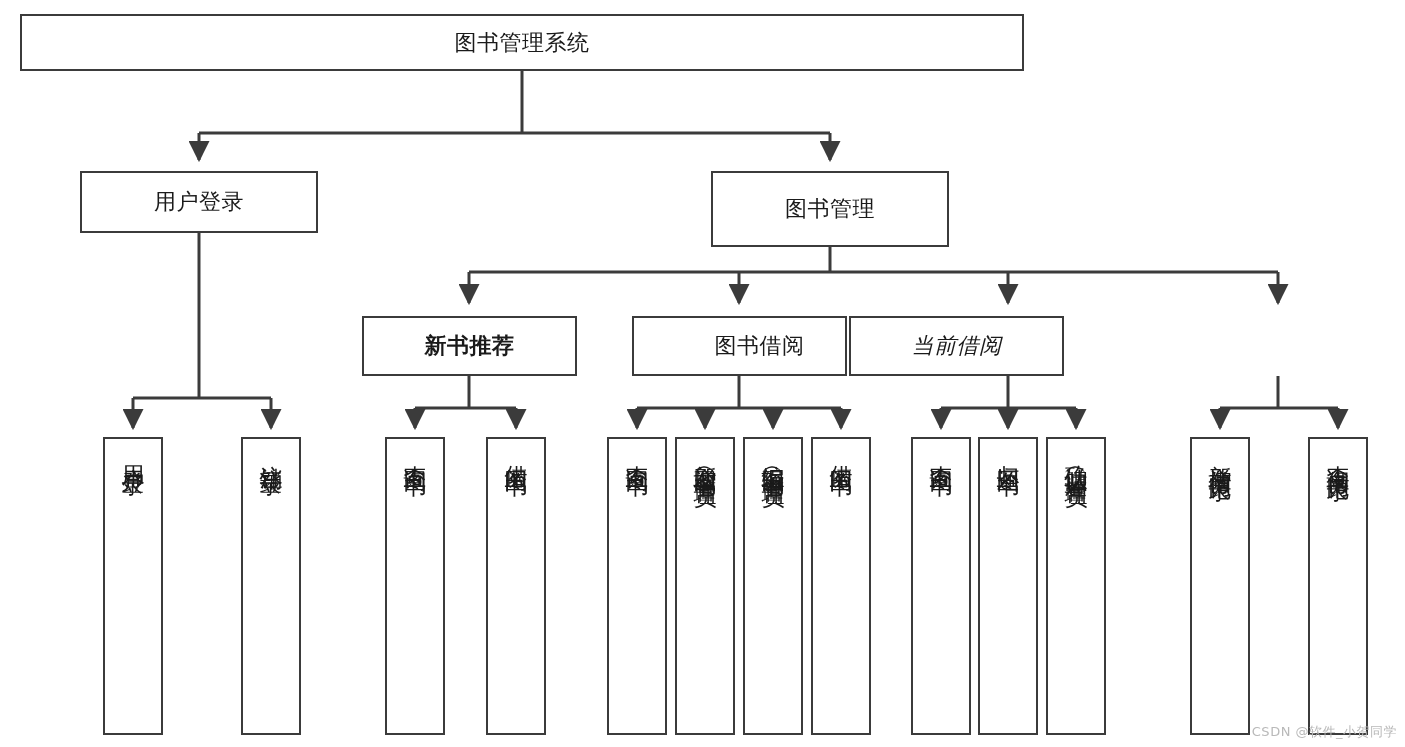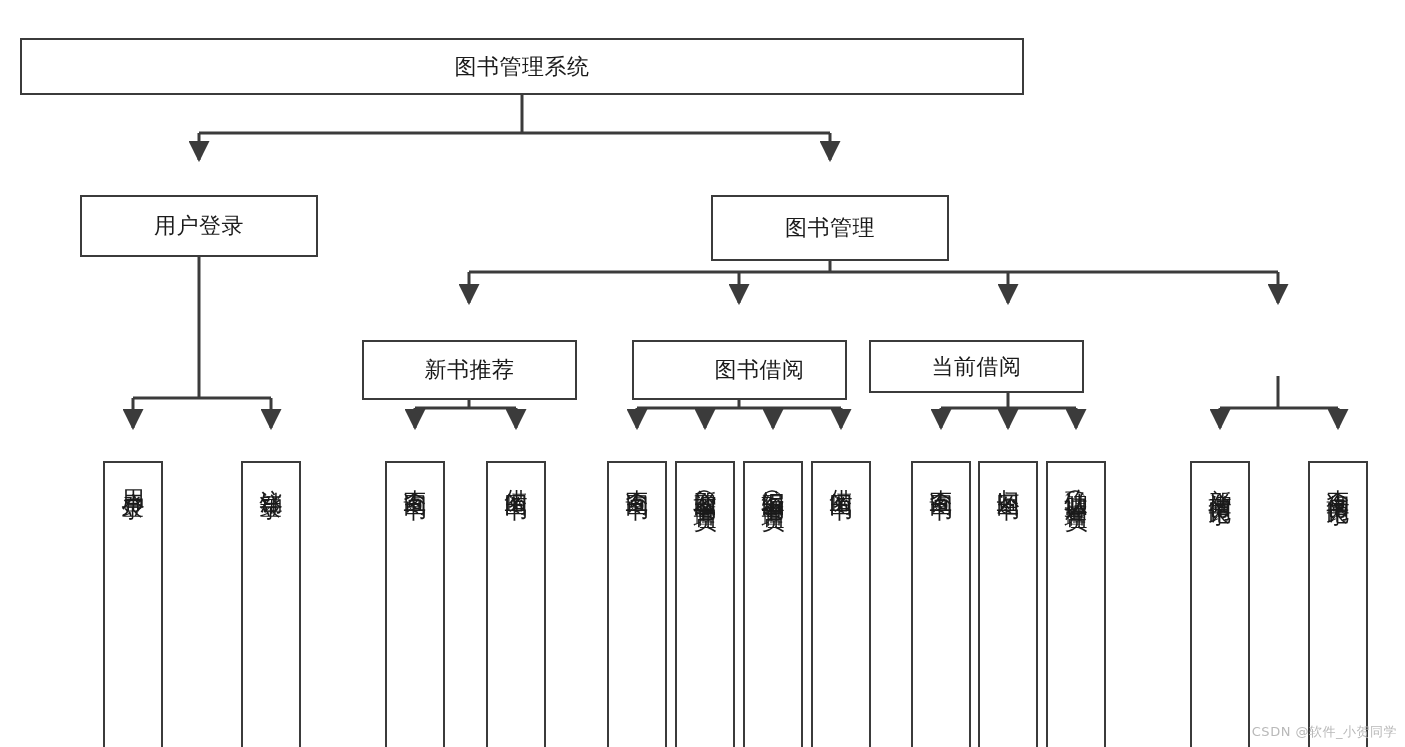--- a/index.html
+++ b/index.html
@@ -28,21 +28,20 @@
   .node {
     position: absolute;
     box-sizing: border-box;
     background: #ffffff;
     border: 2px solid #3b3b3b;
     display: flex;
     align-items: center;
     justify-content: center;
     color: #1a1a1a;
     z-index: 2;
-    margin-top: 24px;
   }
   .node-label {
     display: block;
     line-height: 1.18;
     letter-spacing: 0.5px;
     white-space: nowrap;
   }
   .horiz .node-label {
     font-size: 22px;
     text-align: center;
@@ -126,31 +125,31 @@
     </g>
   </svg>
 
   <div class="node horiz" style="left:20px; top:14px; width:1004px; height:57px;">
     <span class="node-label">图书管理系统</span>
   </div>
 
   <div class="node horiz" style="left:80px; top:171px; width:238px; height:62px;">
     <span class="node-label">用户登录</span>
   </div>
-  <div class="node horiz" style="left:711px; top:171px; width:238px; height:66px;">
+  <div class="node horiz" style="left:711px; top:171px; width:238px; height:76px;">
     <span class="node-label">图书管理</span>
   </div>
 
-  <div class="node horiz" style="left:362px; top:316px; width:215px; height:60px;">
+  <div class="node horiz" style="left:362px; top:316px; width:215px; height:60px;font-weight:bold;">
     <span class="node-label">新书推荐</span>
   </div>
   <div class="node horiz" style="left:632px; top:316px; width:215px; height:60px;padding-left:40px;">
     <span class="node-label">图书借阅</span>
   </div>
-  <div class="node horiz" style="left:869px; top:316px; width:215px; height:53px;">
+  <div class="node horiz" style="left:849px; top:316px; width:215px; height:60px;font-style:italic;">
     <span class="node-label">当前借阅</span>
   </div>
 
   <div class="node vert" style="left:103px; top:437px; width:60px; height:298px;">
     <span class="node-label">用户登录</span>
   </div>
   <div class="node vert" style="left:241px; top:437px; width:60px; height:298px;">
     <span class="node-label">注销登录</span>
   </div>
 

